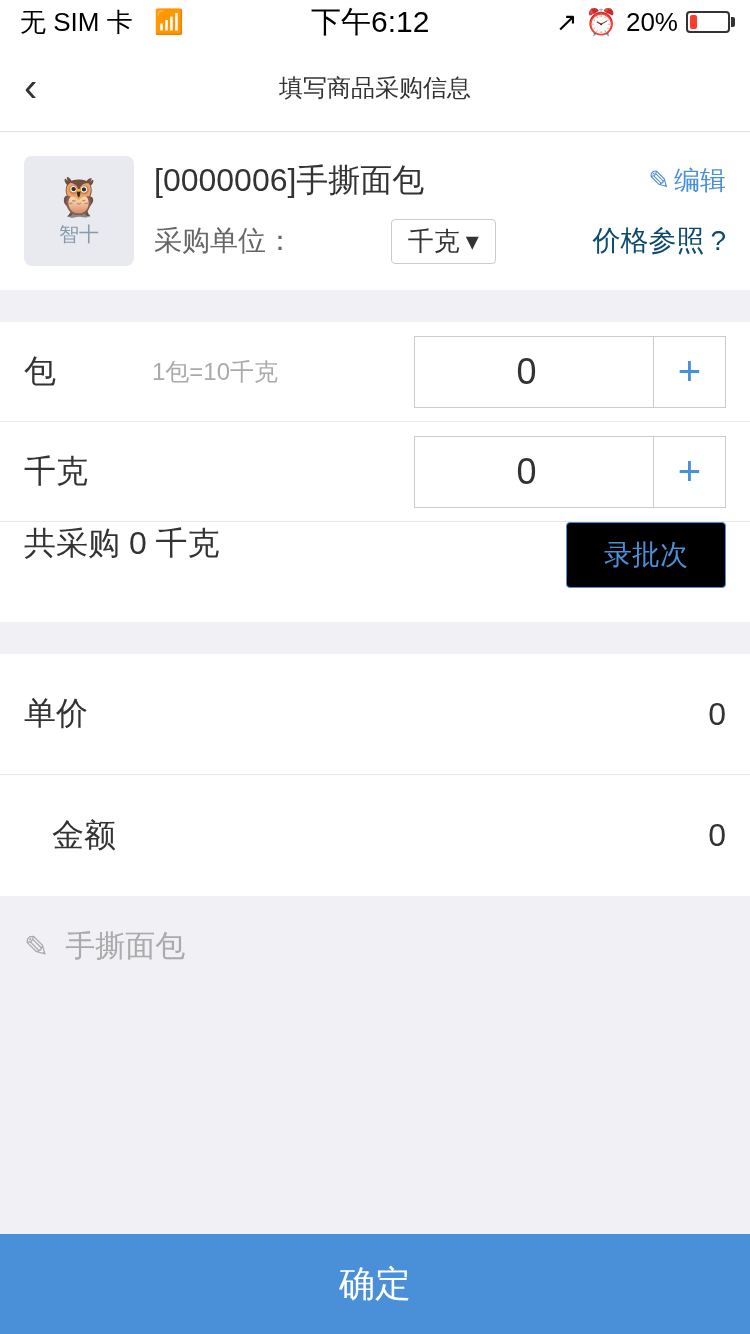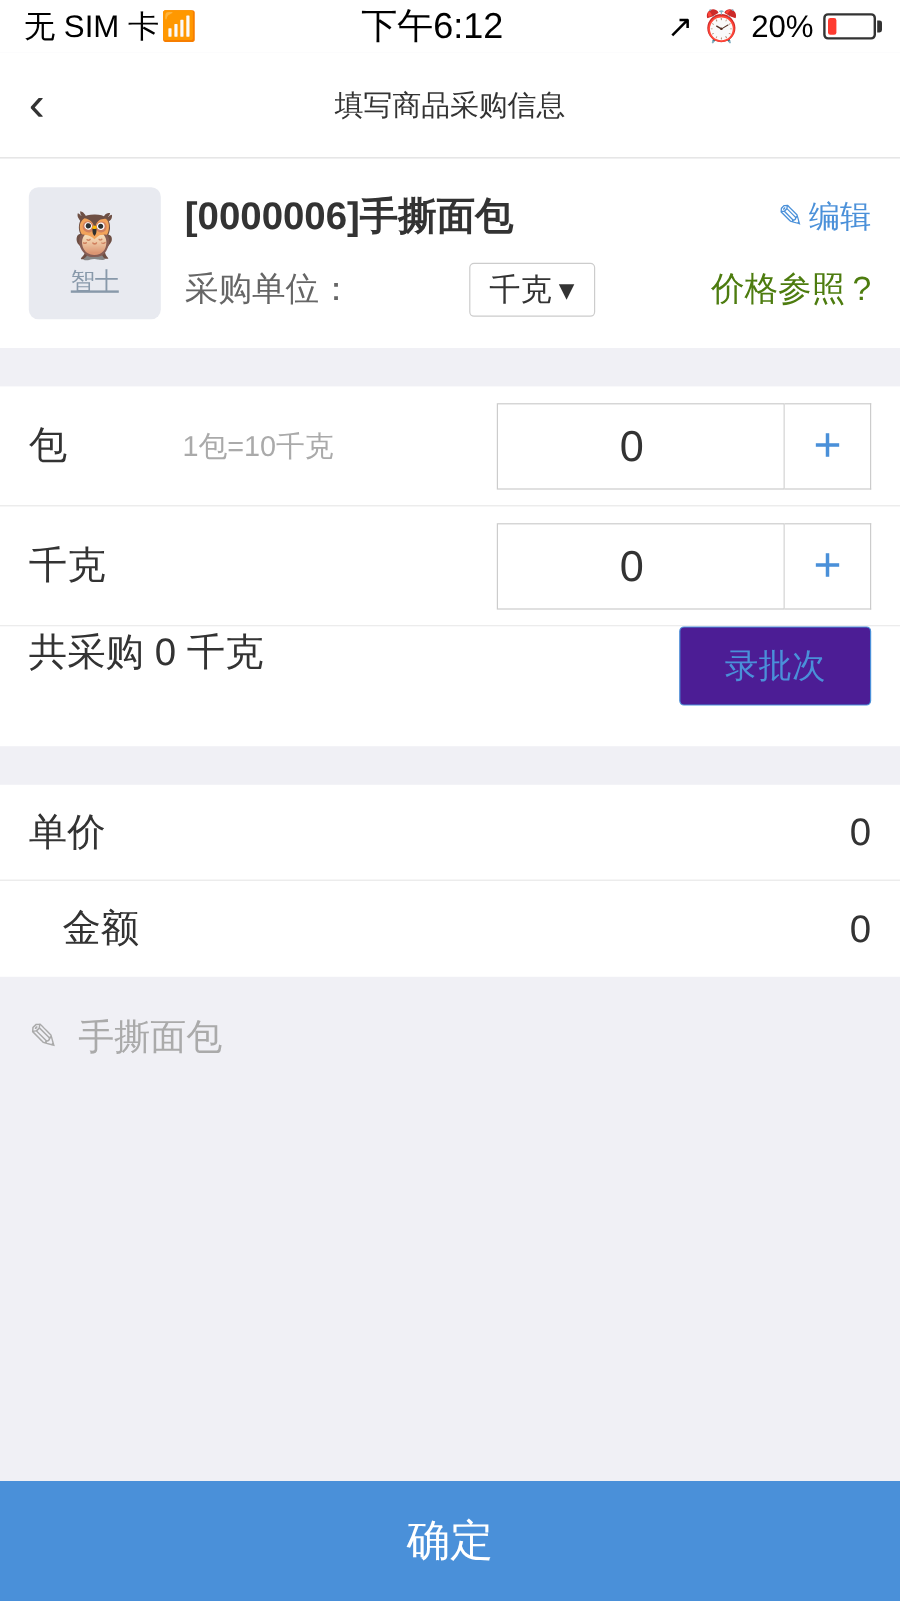--- a/index.html
+++ b/index.html
@@ -18,21 +18,21 @@
       width: 100%;
       height: 44px;
       background: #fff;
       display: flex;
       align-items: center;
       justify-content: space-between;
       padding: 0 20px;
       font-size: 26px;
       color: #000;
     }
-    .status-left { display: flex; align-items: center; gap: 2px; }
+    .status-left { display: flex; align-items: center; gap: 22px; }
     .status-center { font-size: 30px; font-weight: 500; }
     .status-right { display: flex; align-items: center; gap: 8px; font-size: 26px; }
     .battery {
       width: 44px; height: 22px;
       border: 2px solid #333;
       border-radius: 4px;
       position: relative;
       display: inline-flex;
       align-items: center;
       padding: 2px;
@@ -100,34 +100,33 @@
       flex-shrink: 0;
     }
     .product-image-owl {
       font-size: 38px;
       color: #8899aa;
     }
     .product-image-label {
       font-size: 20px;
       color: #8899aa;
       margin-top: 2px;
-      text-decoration: underline;
     }
     .product-info {
       flex: 1;
     }
     .product-name-row {
       display: flex;
       align-items: center;
       justify-content: space-between;
     }
     .product-name {
       font-size: 32px;
       color: #333;
-      font-weight: 700;
+      font-weight: 400;
     }
     .edit-link {
       font-size: 26px;
       color: #4a90d9;
       display: flex;
       align-items: center;
       gap: 4px;
     }
     .purchase-unit-row {
       display: flex;
@@ -146,21 +145,21 @@
       padding: 4px 16px;
       font-size: 26px;
       color: #333;
       background: #fff;
       display: flex;
       align-items: center;
       gap: 6px;
     }
     .price-ref {
       font-size: 28px;
-      color: #4d7c0f;
+      color: #0c4a6e;
       display: flex;
       align-items: center;
       gap: 6px;
     }
 
     
     .section-sep {
       height: 16px;
       background: #f0f0f5;
     }
@@ -226,40 +225,40 @@
     }
     .total-label {
       font-size: 32px;
       color: #333;
       flex: 1;
     }
     .record-btn {
       width: 160px;
       height: 66px;
       border: 1px solid #4a90d9;
-      background: #4c1d95;
+      background: #000000;
       border-radius: 4px;
       font-size: 28px;
       color: #4a90d9;
       display: flex;
       align-items: center;
       justify-content: center;
       cursor: pointer;
     }
 
     
     .info-section {
       background: #fff;
       margin-top: 16px;
     }
     .info-row {
       display: flex;
       align-items: center;
       padding: 0 24px;
-      height: 80px;
+      height: 121px;
       border-bottom: 1px solid #e8e8e8;
     }
     .info-row:last-child {
       border-bottom: none;
       margin-left: 28px;
     }
     .info-label {
       font-size: 32px;
       color: #333;
       flex: 1;

